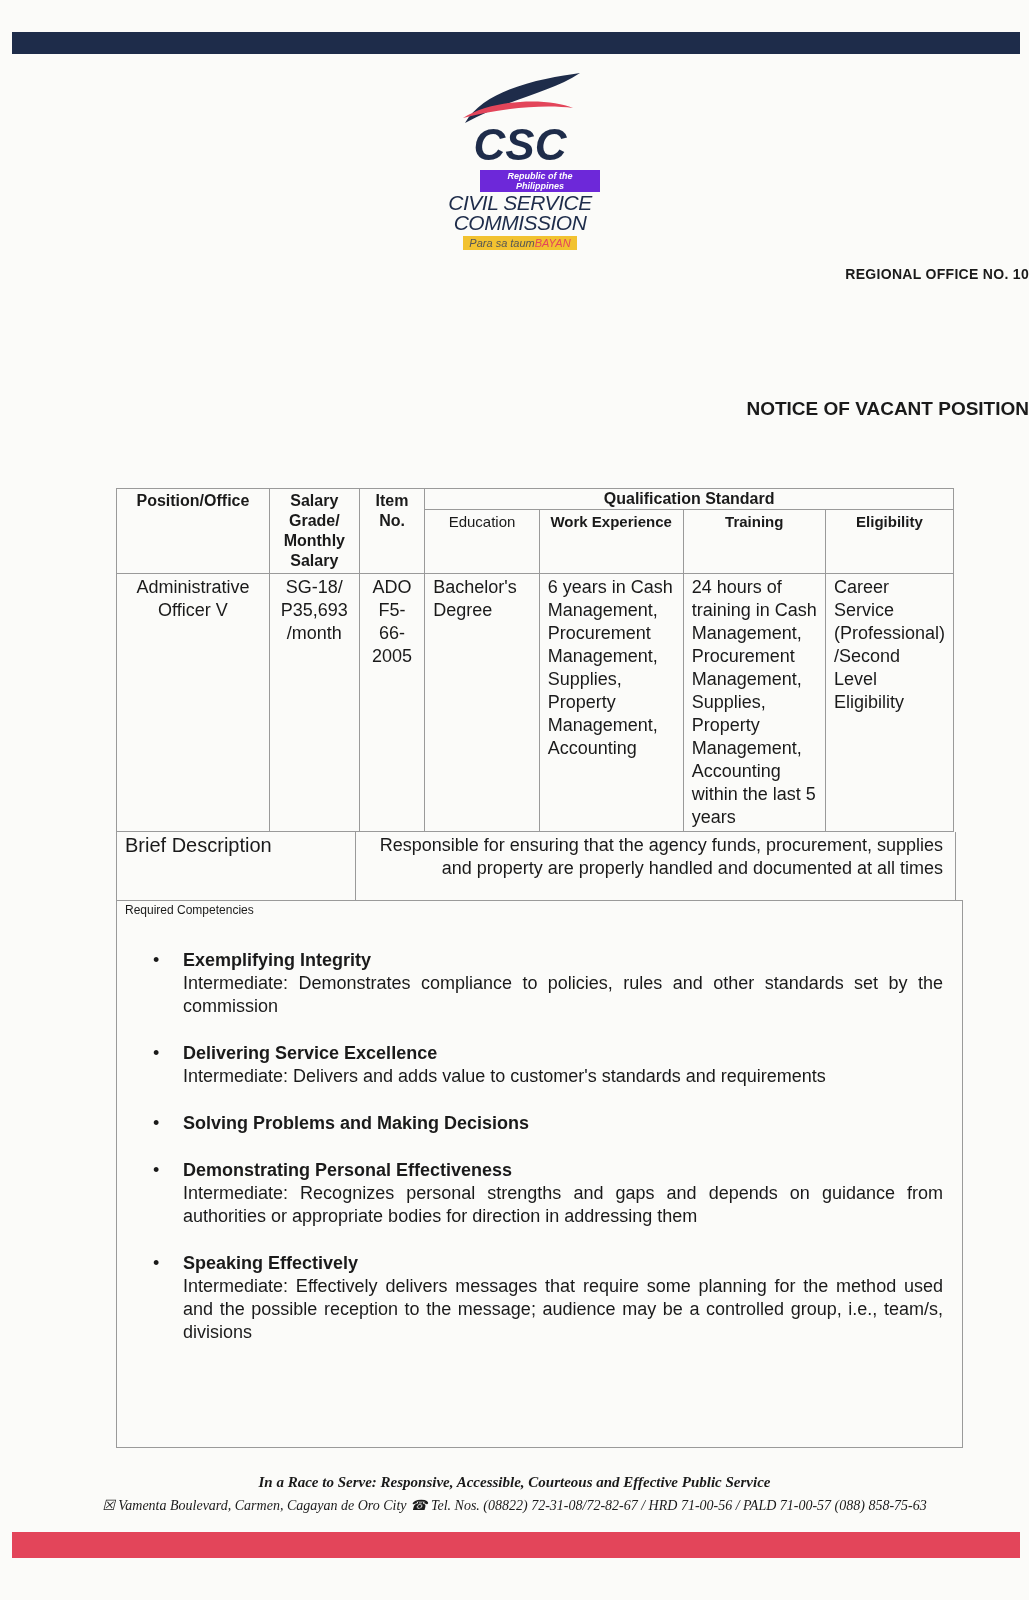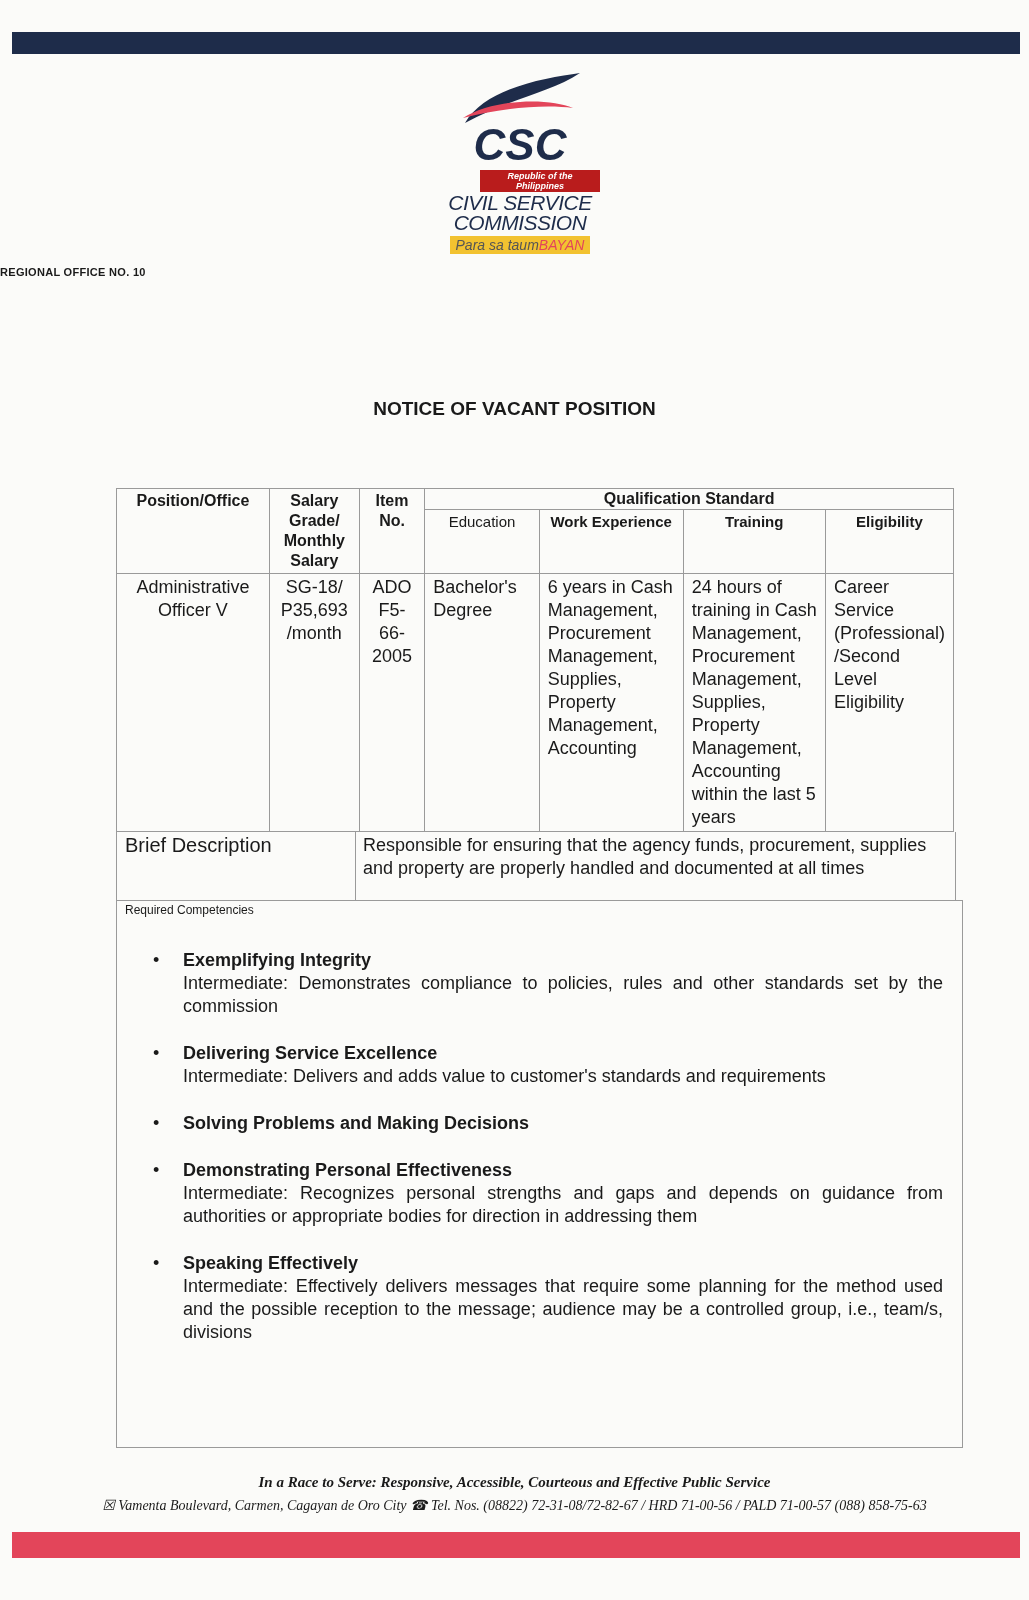--- a/index.html
+++ b/index.html
@@ -4,36 +4,36 @@
 <style>
   html, body { margin: 0; padding: 0; }
   body {
     width: 1029px; height: 1600px; background: #fbfbf9; position: relative;
     font-family: "Liberation Sans", sans-serif; color: #1a1a1a; overflow: hidden;
   }
   .top-bar { position: absolute; left: 12px; top: 32px; width: 1008px; height: 22px; background: #1e2c4a; }
   .bottom-bar { position: absolute; left: 12px; top: 1532px; width: 1008px; height: 26px; background: #e3455a; }
   .logo { position: absolute; left: 440px; top: 68px; width: 160px; height: 190px; text-align: center; }
   .logo svg { display: block; margin: 0 auto; }
-  .logo .rep { display: inline-block; background: #b91c1c; color: #fff; font-size: 9px; font-style: italic; font-weight: bold; padding: 1px 6px; margin-top: 2px; margin-left: 40px; }
+  .logo .rep { display: inline-block; background: #6d28d9; color: #fff; font-size: 9px; font-style: italic; font-weight: bold; padding: 1px 6px; margin-top: 2px; margin-left: 40px; }
   .logo .csc-name { color: #1e2c4a; font-size: 21px; font-style: italic; line-height: 20px; letter-spacing: -0.5px; }
-  .logo .tagline { display: inline-block; background: #f2c230; color: #555; font-size: 14px; font-style: italic; padding: 1px 6px; margin-top: 3px; }
+  .logo .tagline { display: inline-block; background: #f2c230; color: #555; font-size: 11px; font-style: italic; padding: 1px 6px; margin-top: 3px; }
   .logo .tagline span { color: #e3455a; }
-  .office { position: absolute; left: 0; width: 1029px; top: 266px; text-align: left; font-size: 11px; font-weight: bold; letter-spacing: 0.3px; }
-  .title { position: absolute; left: 0; width: 1029px; top: 398px; text-align: center; font-size: 19px; font-weight: bold; }
+  .office { position: absolute; left: 0; width: 1029px; top: 266px; text-align: right; font-size: 14px; font-weight: bold; letter-spacing: 0.3px; }
+  .title { position: absolute; left: 0; width: 1029px; top: 398px; text-align: right; font-size: 19px; font-weight: bold; }
   table.main { position: absolute; left: 116px; top: 464px; width: 838px; border-collapse: collapse; font-size: 18px; margin-top: 24px; }
   table.main td, table.main th { border: 1px solid #9a9a9a; vertical-align: top; padding: 2px 8px; }
   table.main th { font-size: 16px; font-weight: bold; text-align: center; line-height: 20px; }
   table.main th.sub { font-size: 15px; }
   table.main td { line-height: 23px; }
   td.center { text-align: center; }
   .brief { position: absolute; left: 116px; top: 832px; width: 838px; height: 68px; border: 1px solid #9a9a9a; border-top: none; }
   .brief .lbl { position: absolute; left: 8px; top: 2px; font-size: 20px; }
   .brief .divider { position: absolute; left: 238px; top: 0; width: 1px; height: 68px; background: #9a9a9a; }
-  .brief .txt { position: absolute; left: 246px; top: 2px; width: 580px; font-size: 18px; line-height: 23px; }
+  .brief .txt { position: absolute; left: 246px; top: 2px; width: 580px; font-size: 18px; line-height: 23px; text-align: right; }
   .comp { position: absolute; left: 116px; top: 900px; width: 845px; height: 546px; border: 1px solid #9a9a9a; }
   .comp .lbl { position: absolute; left: 8px; top: 2px; font-size: 12px; }
   .comp ul { position: absolute; left: 36px; top: 48px; width: 790px; margin: 0; padding: 0; list-style: none; }
   .comp li { position: relative; padding-left: 30px; margin-bottom: 24px; font-size: 18px; line-height: 23px; }
   .comp li .bullet { position: absolute; left: 0; top: 0; }
   .comp li .name { font-weight: bold; display: block; }
   .comp li .desc { display: block; text-align: justify; }
   .footer-motto { position: absolute; left: 0; width: 1029px; top: 1474px; text-align: center; font-family: "Liberation Serif", serif; font-style: italic; font-weight: bold; font-size: 15px; }
   .footer-addr { position: absolute; left: 0; width: 1029px; top: 1497px; text-align: center; font-family: "Liberation Serif", serif; font-style: italic; font-size: 14px; }
 </style>

